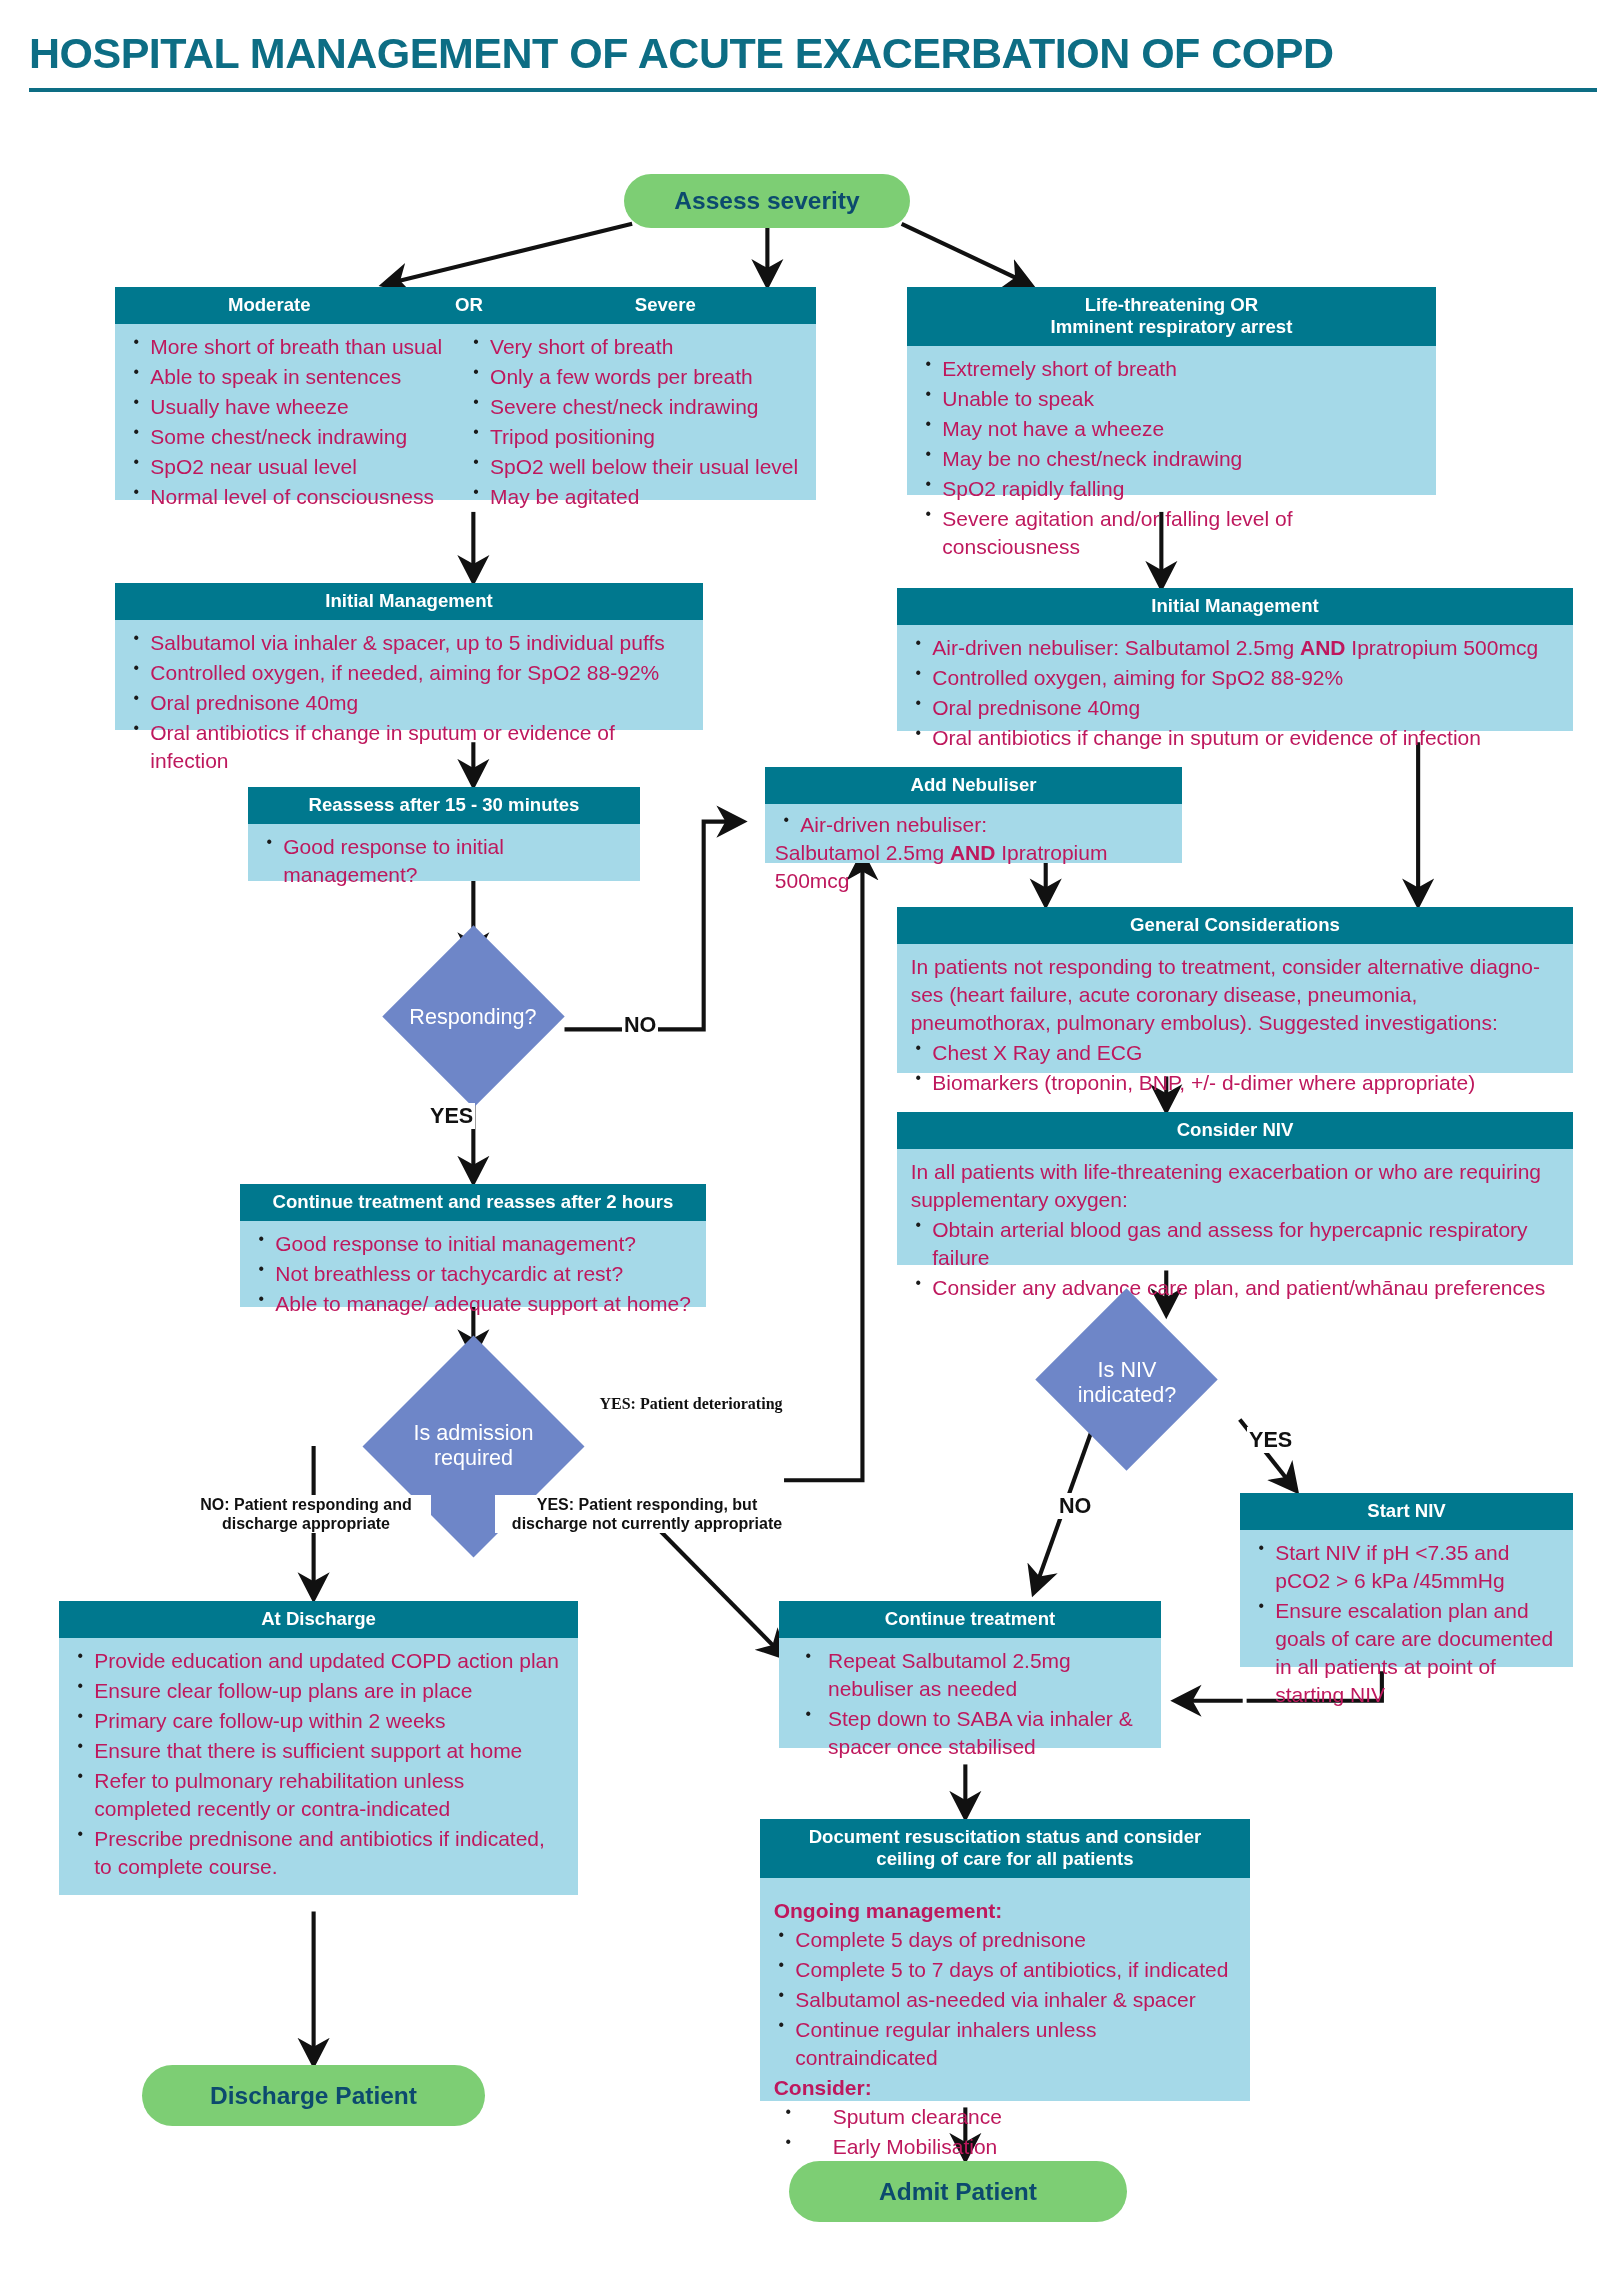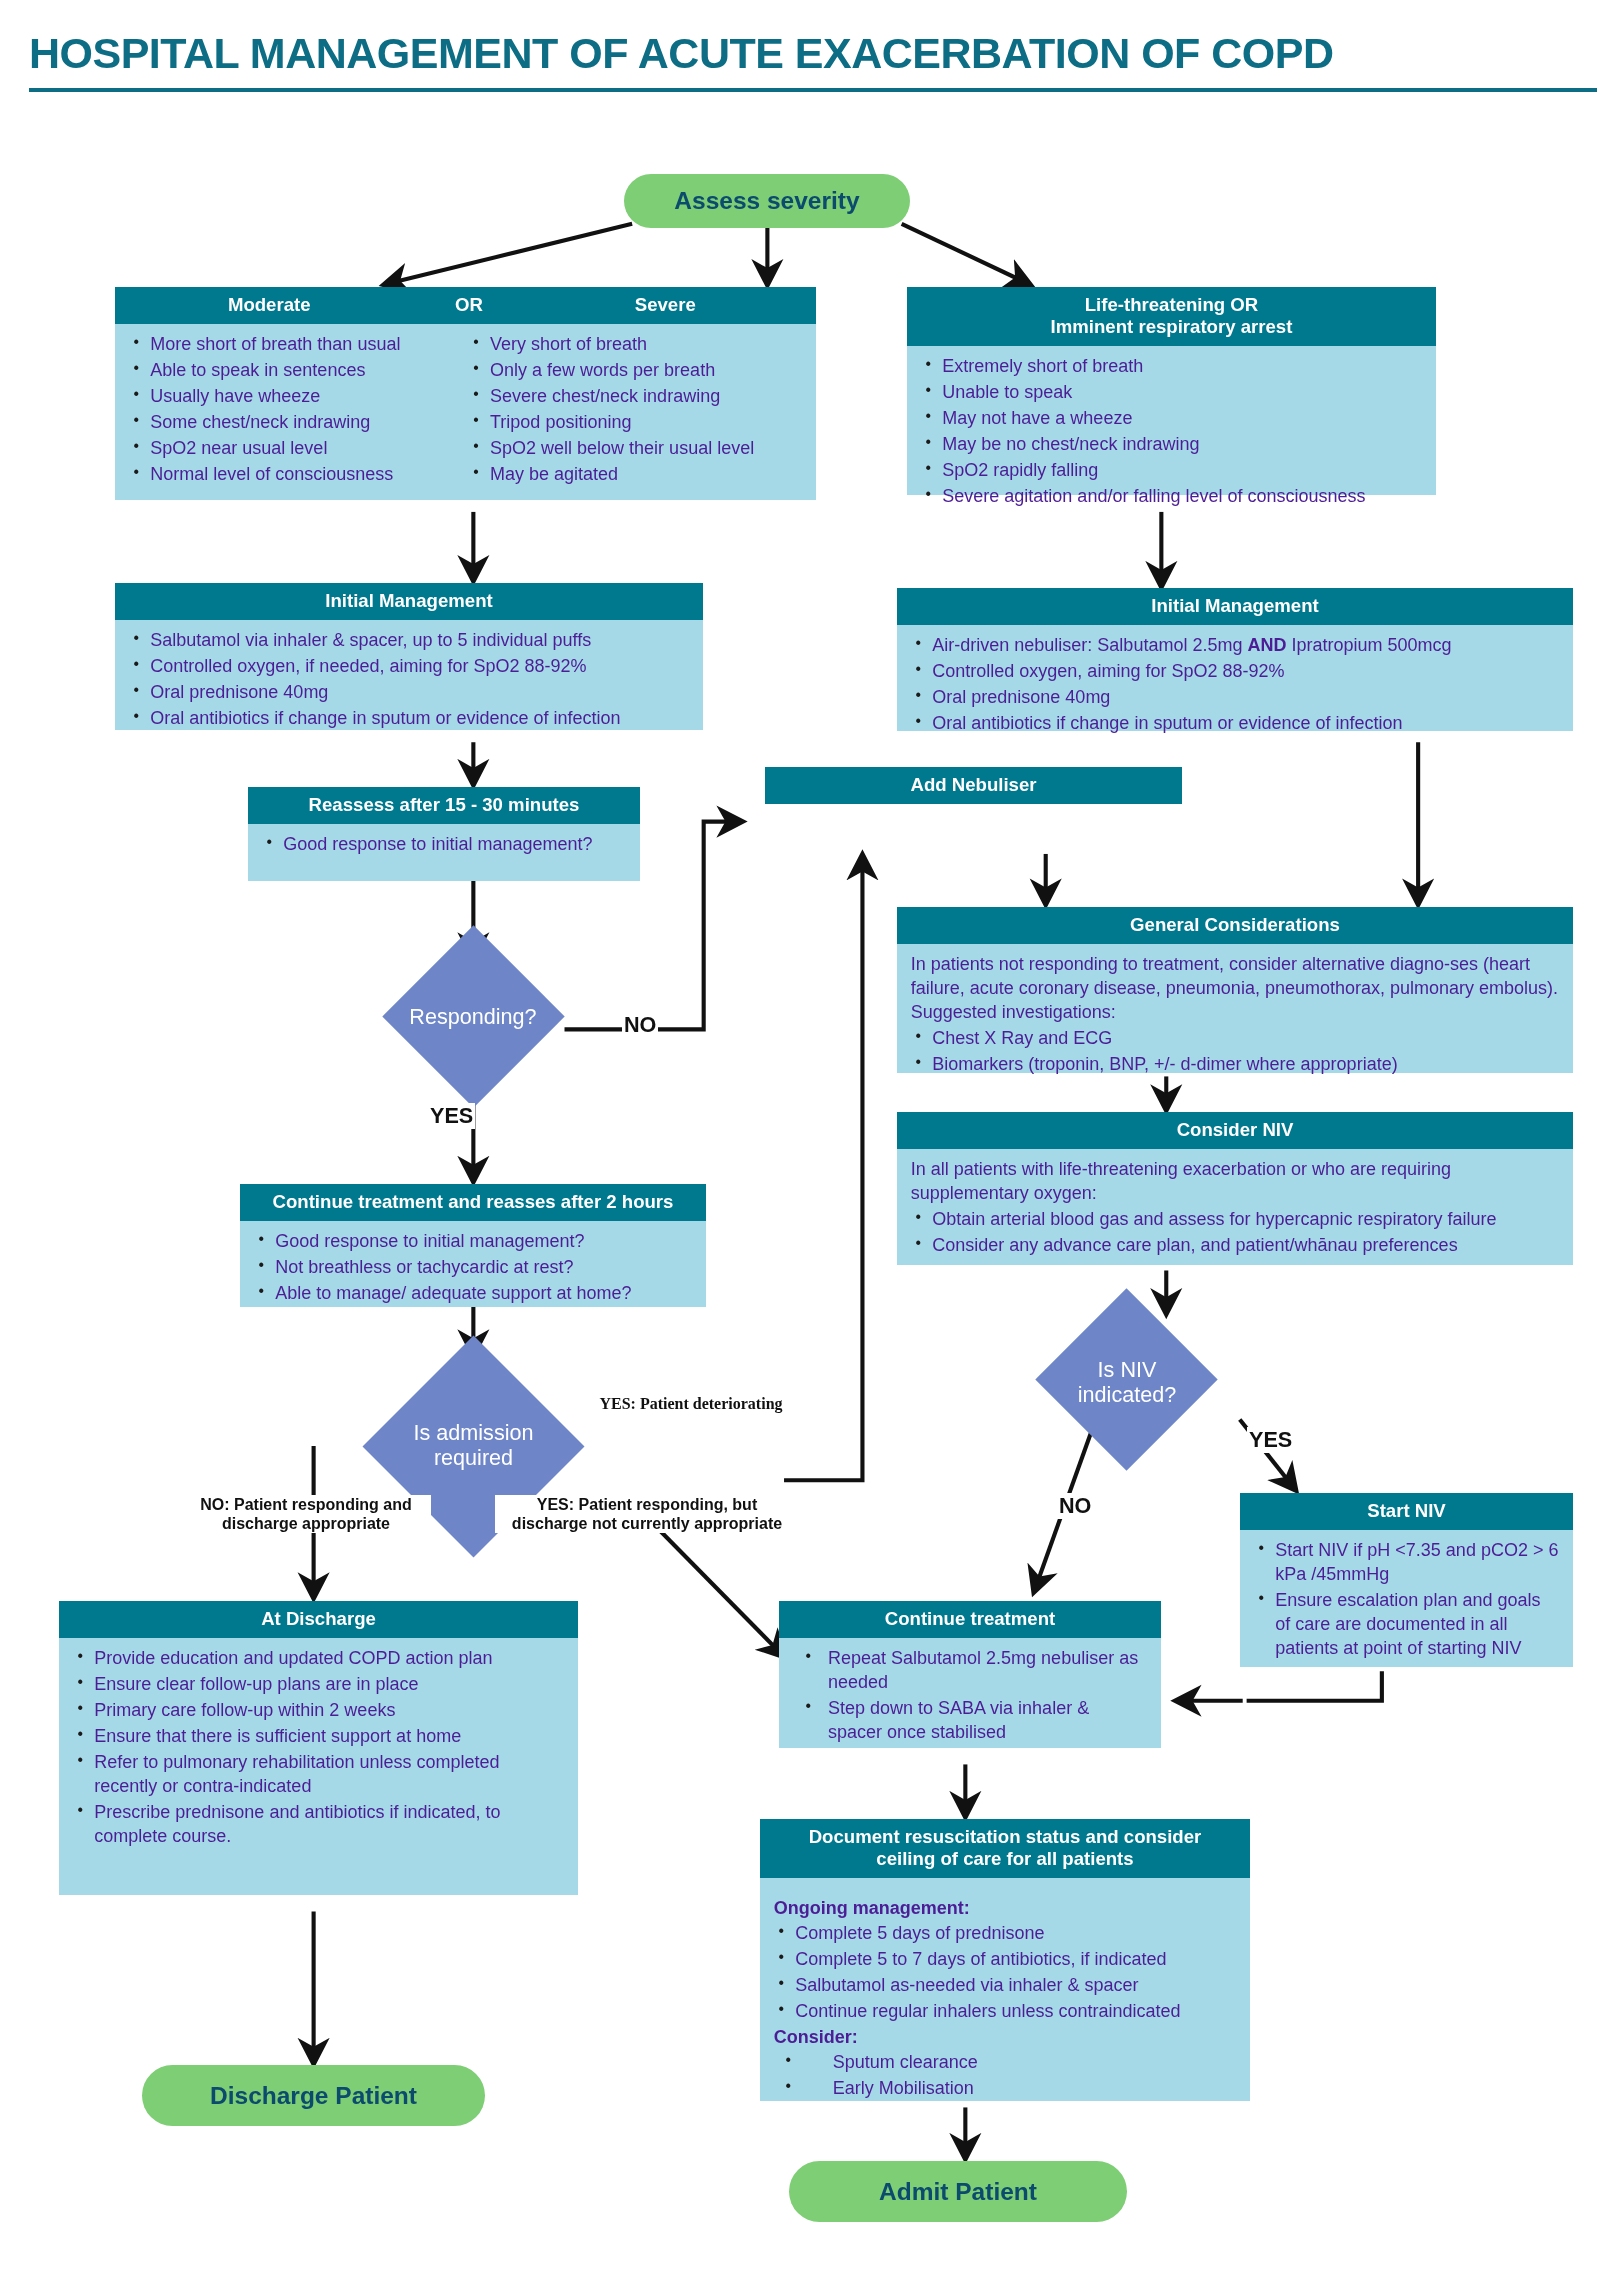--- a/index.html
+++ b/index.html
@@ -45,25 +45,24 @@
     background: #00788E;
     color: #ffffff;
     font-weight: bold;
     font-size: 18.6px;
     text-align: center;
     padding: 6.9px 7.8px 7.8px 7.8px;
     line-height: 1.18;
   }
   .box-body {
     background: #A5D9E8;
-    color: #4c1d95;
-    font-size: 18px;
+    color: #be185d;
+    font-size: 21px;
     line-height: 1.33;
     padding: 9.8px 13.7px 11.8px 13.7px;
-    justify-content: flex-end;
   }
   .box-body ul {
     margin: 0; padding: 0; list-style: none;
   }
   .box-body li {
     position: relative;
     padding-left: 21.6px;
     margin-bottom: 2px;
   }
   .box-body li:before {
@@ -298,20 +297,26 @@
     <div class="box-header">Reassess after 15 - 30 minutes</div>
     <div class="box-body" style="height:57px;">
       <ul>
         <li>Good response to initial management?</li>
       </ul>
     </div>
   </div>
 
   <div class="box" style="left:765px; top:767px; width:417px;">
     <div class="box-header">Add Nebuliser</div>
+    <div class="box-body" style="height:59px; padding-top:7.8px;">
+      <ul>
+        <li style="margin-bottom:0;">Air-driven nebuliser:</li>
+      </ul>
+      <p style="margin-left:-3.9px;"><span>Salbutamol 2.5mg </span><span class="bold">AND</span><span> Ipratropium 500mcg</span></p>
+    </div>
   </div>
 
   <div class="box" style="left:897px; top:907px; width:676px;">
     <div class="box-header">General Considerations</div>
     <div class="box-body" style="height:129px;">
       <p style="margin-bottom:2px;">In patients not responding to treatment, consider alternative diagno-ses (heart failure, acute coronary disease, pneumonia, pneumothorax, pulmonary embolus). Suggested investigations:</p>
       <ul>
         <li>Chest X Ray and ECG</li>
         <li>Biomarkers (troponin, BNP, +/- d-dimer where appropriate)</li>
       </ul>

